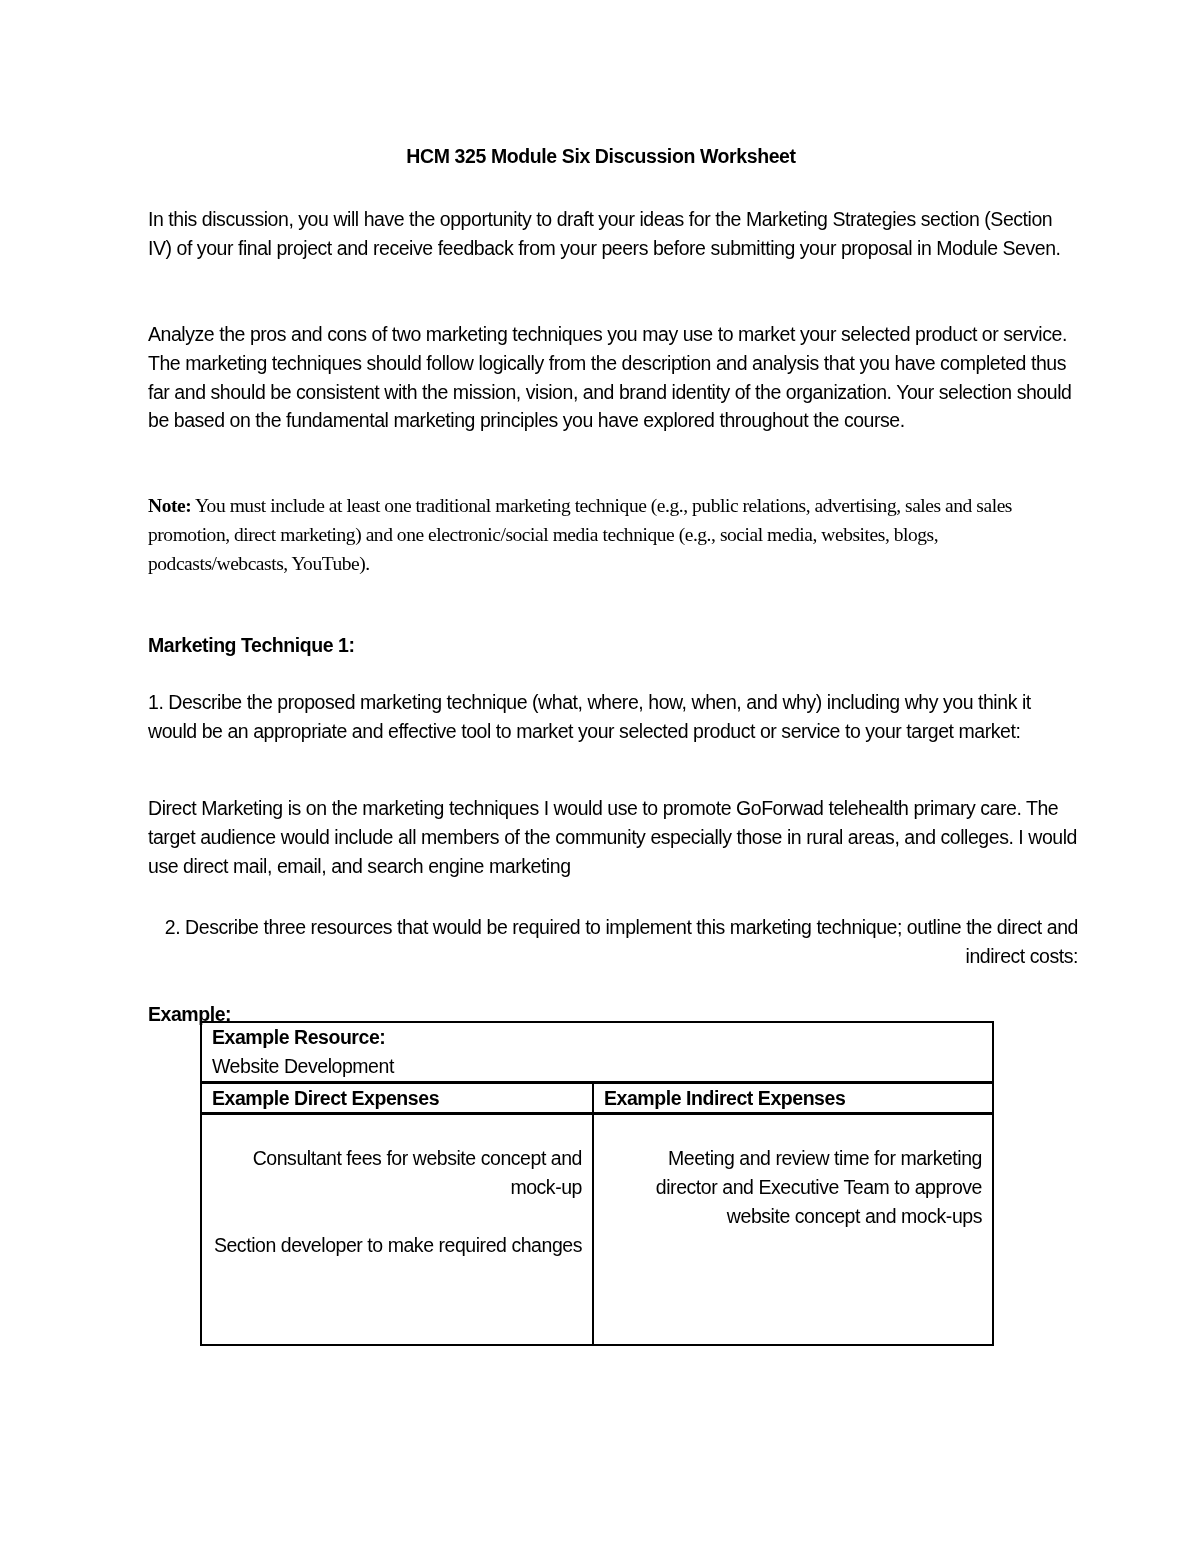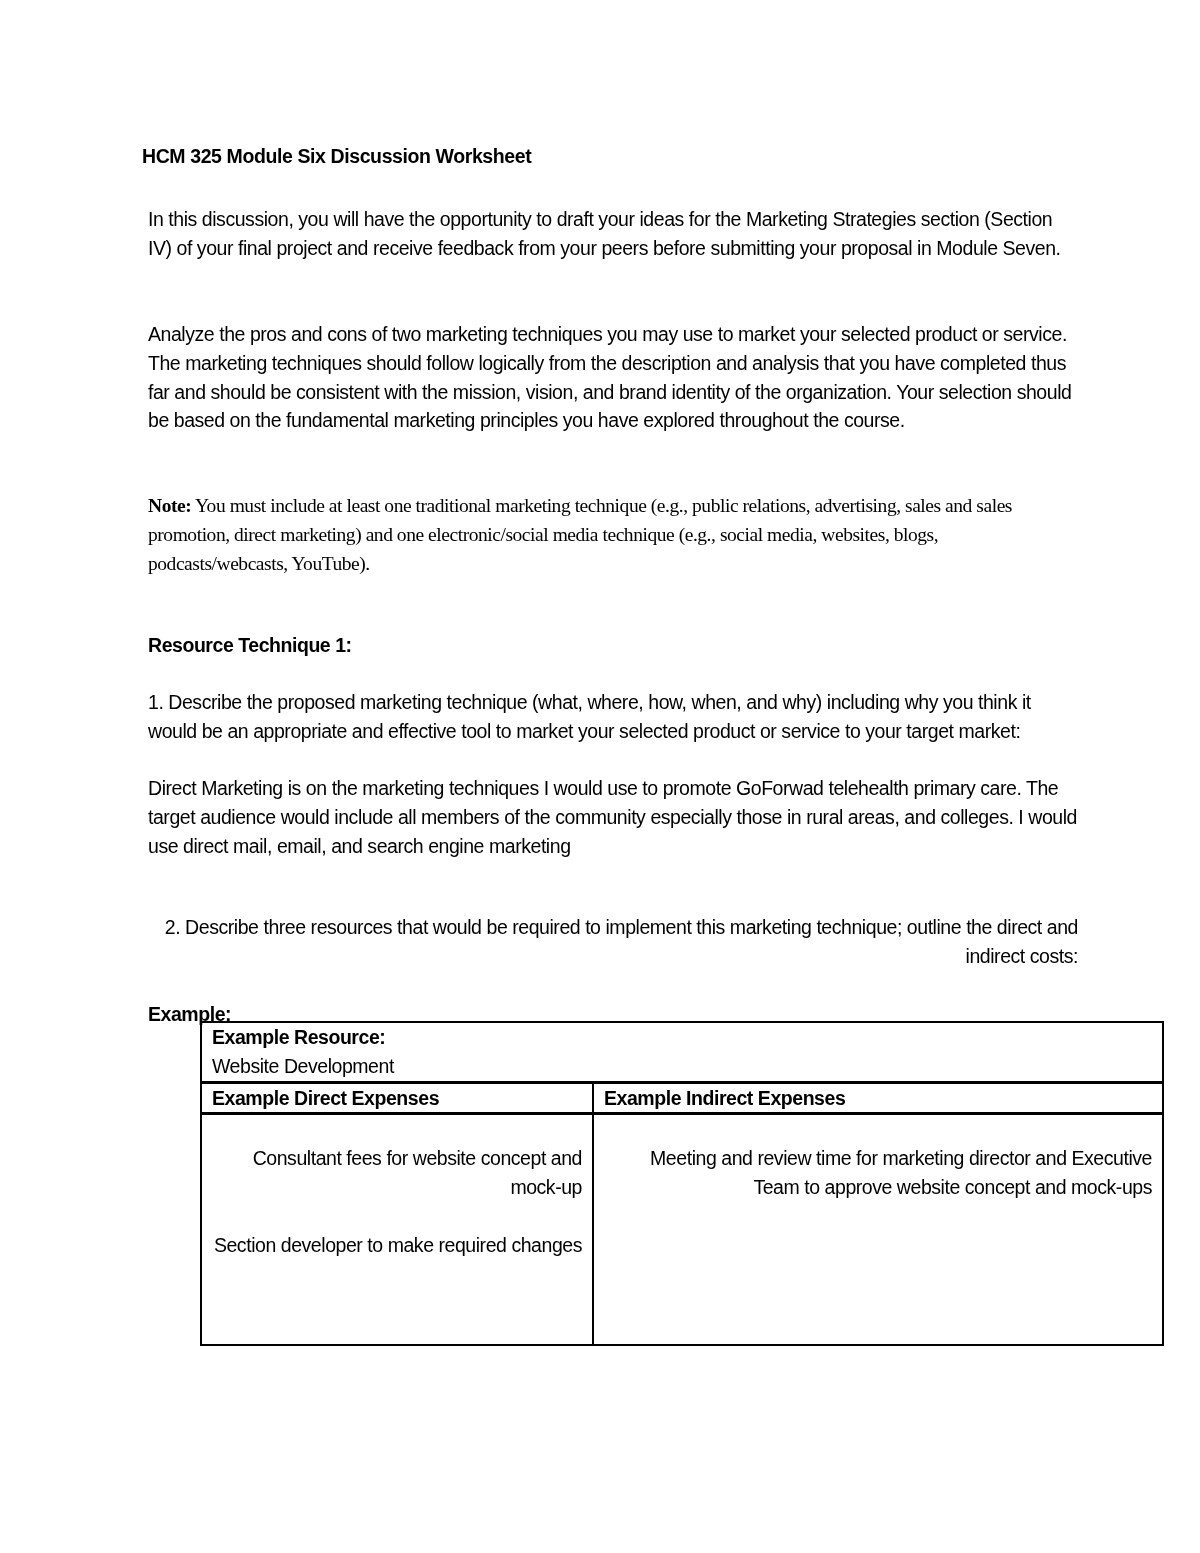--- a/index.html
+++ b/index.html
@@ -19,41 +19,41 @@
       position: absolute;
       left: 142px;
       top: 0;
       width: 930px;
     }
     .title {
       position: absolute;
       top: 142px;
       left: 0;
       width: 918px;
-      text-align: left;
+      text-align: center;
       font-weight: bold;
       font-size: 19.5px;
       line-height: 29px;
       letter-spacing: -0.4px;
     }
     .para {
       position: absolute;
       left: 0;
       width: 930px;
       font-size: 19.5px;
       line-height: 28.8px;
       letter-spacing: -0.45px;
       margin: 6px;
     }
     .bold { font-weight: bold; }
     .ex-table {
       position: absolute;
       left: 58px;
       top: 1021px;
-      width: 964px;
+      width: 794px;
       border-collapse: collapse;
       font-size: 19.5px;
       line-height: 28.8px;
       letter-spacing: -0.45px;
     }
     .ex-table td {
       border: 2px solid #000;
       padding: 0 10px;
       vertical-align: top;
     }
@@ -79,25 +79,25 @@
 <div class="page">
 
   <div class="title">HCM 325 Module Six Discussion Worksheet</div>
 
   <p class="para" style="top:199px;">In this discussion, you will have the opportunity to draft your ideas for the Marketing Strategies section (Section IV) of your final project and receive feedback from your peers before submitting your proposal in Module Seven.</p>
 
   <p class="para" style="top:314px;">Analyze the pros and cons of two marketing techniques you may use to market your selected product or service. The marketing techniques should follow logically from the description and analysis that you have completed thus far and should be consistent with the mission, vision, and brand identity of the organization. Your selection should be based on the fundamental marketing principles you have explored throughout the course.</p>
 
   <p class="para" style="top:486px;font-family:Liberation Serif, serif;"><span class="bold">Note:</span><span> You must include at least one traditional marketing technique (e.g., public relations, advertising, sales and sales promotion, direct marketing) and one electronic/social media technique (e.g., social media, websites, blogs, podcasts/webcasts, YouTube).</span></p>
 
-  <p class="para bold" style="top:625px;">Resource Technique 1:</p>
+  <p class="para bold" style="top:625px;">Marketing Technique 1:</p>
 
   <p class="para" style="top:682px;">1. Describe the proposed marketing technique (what, where, how, when, and why) including why you think it would be an appropriate and effective tool to market your selected product or service to your target market:</p>
 
-  <p class="para" style="top:768px;">Direct Marketing is on the marketing techniques I would use to promote GoForwad telehealth primary care. The target audience would include all members of the community especially those in rural areas, and colleges. I would use direct mail, email, and search engine marketing</p>
+  <p class="para" style="top:788px;">Direct Marketing is on the marketing techniques I would use to promote GoForwad telehealth primary care. The target audience would include all members of the community especially those in rural areas, and colleges. I would use direct mail, email, and search engine marketing</p>
 
   <p class="para" style="top:907px;text-align:right;">2. Describe three resources that would be required to implement this marketing technique; outline the direct and indirect costs:</p>
 
   <p class="para bold" style="top:994px;">Example:</p>
 
   <table class="ex-table">
     <tbody>
         <tr class="res-row">
       <td colspan="2">
         <div class="bold">Example Resource:</div>

